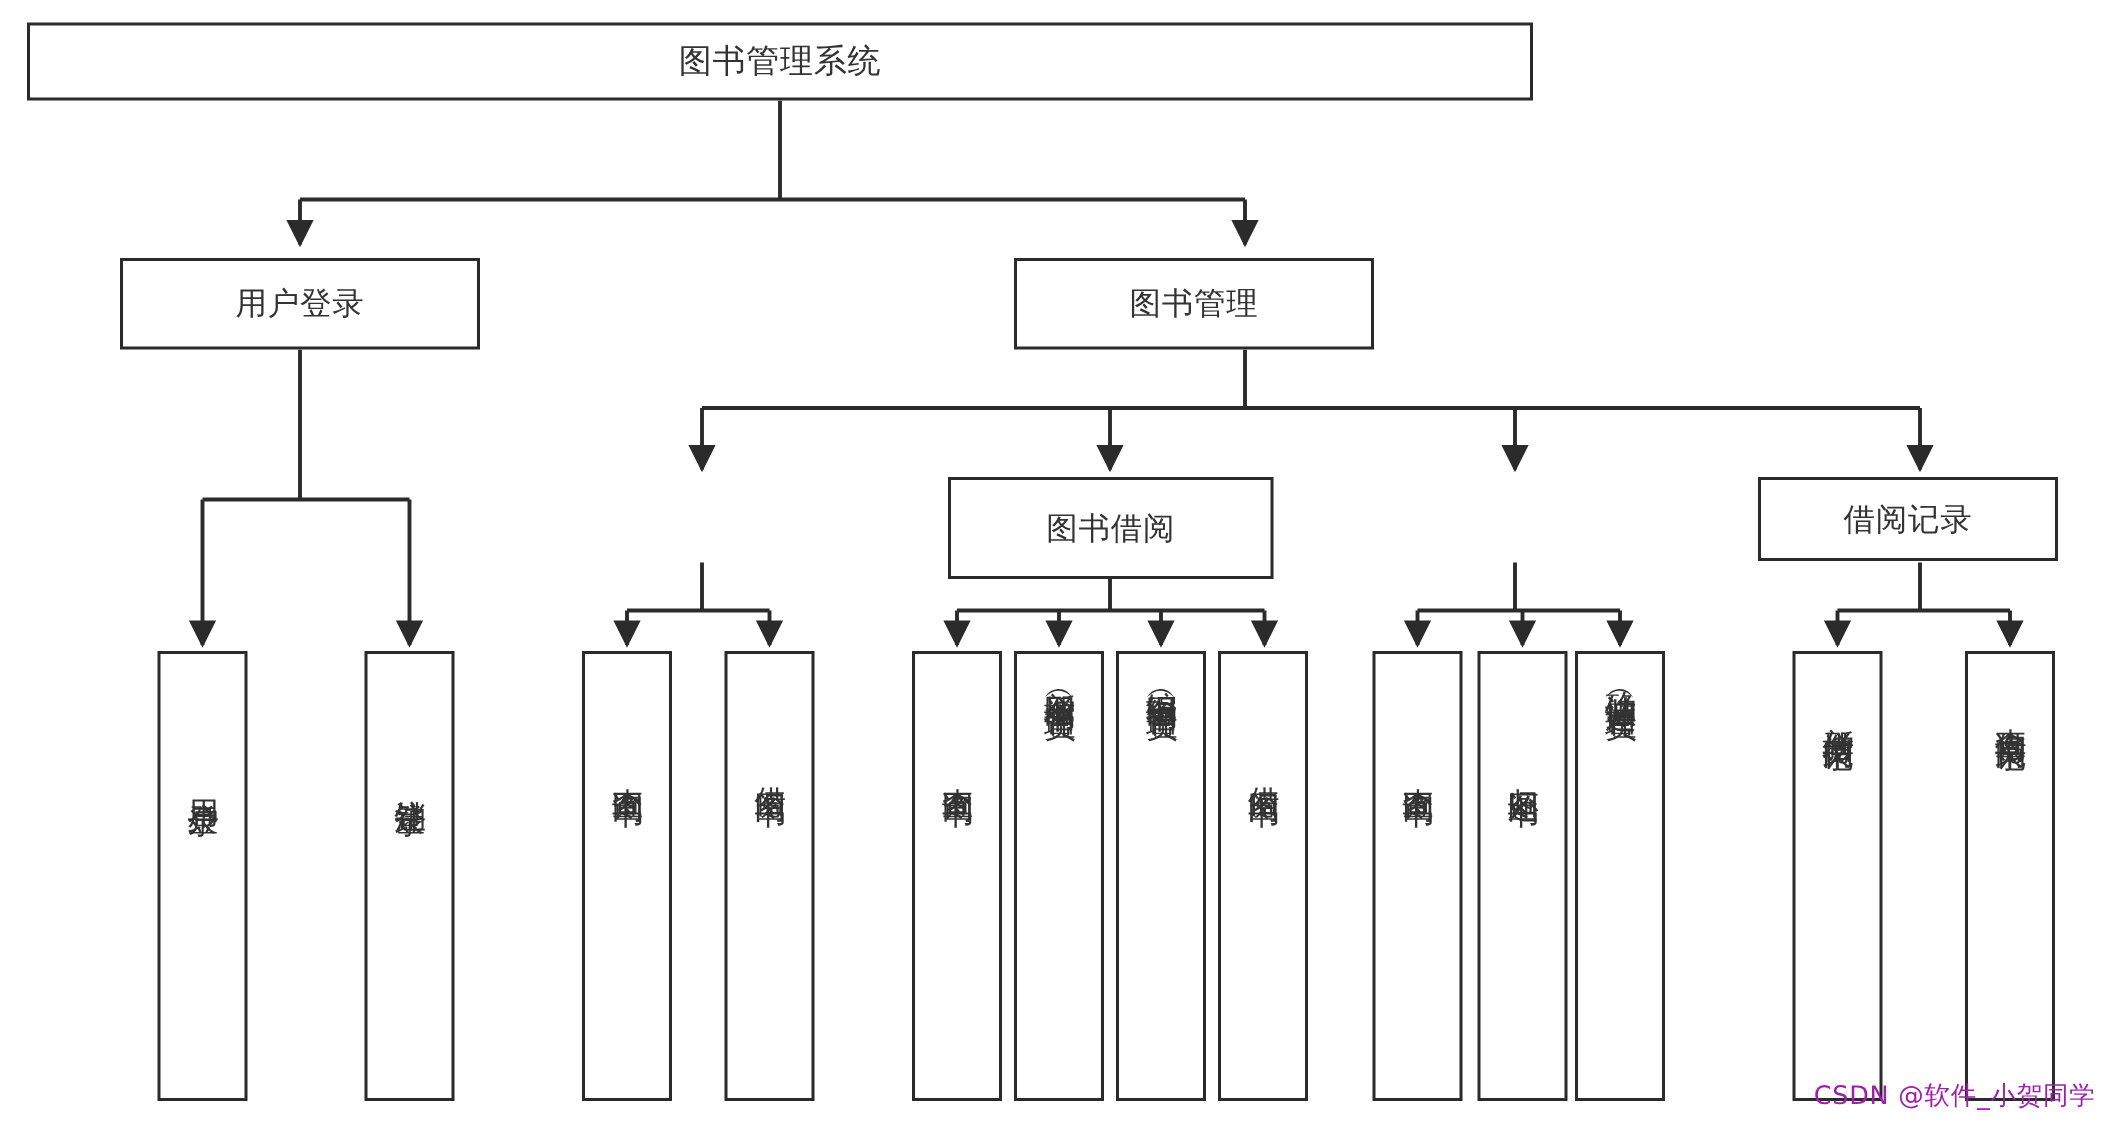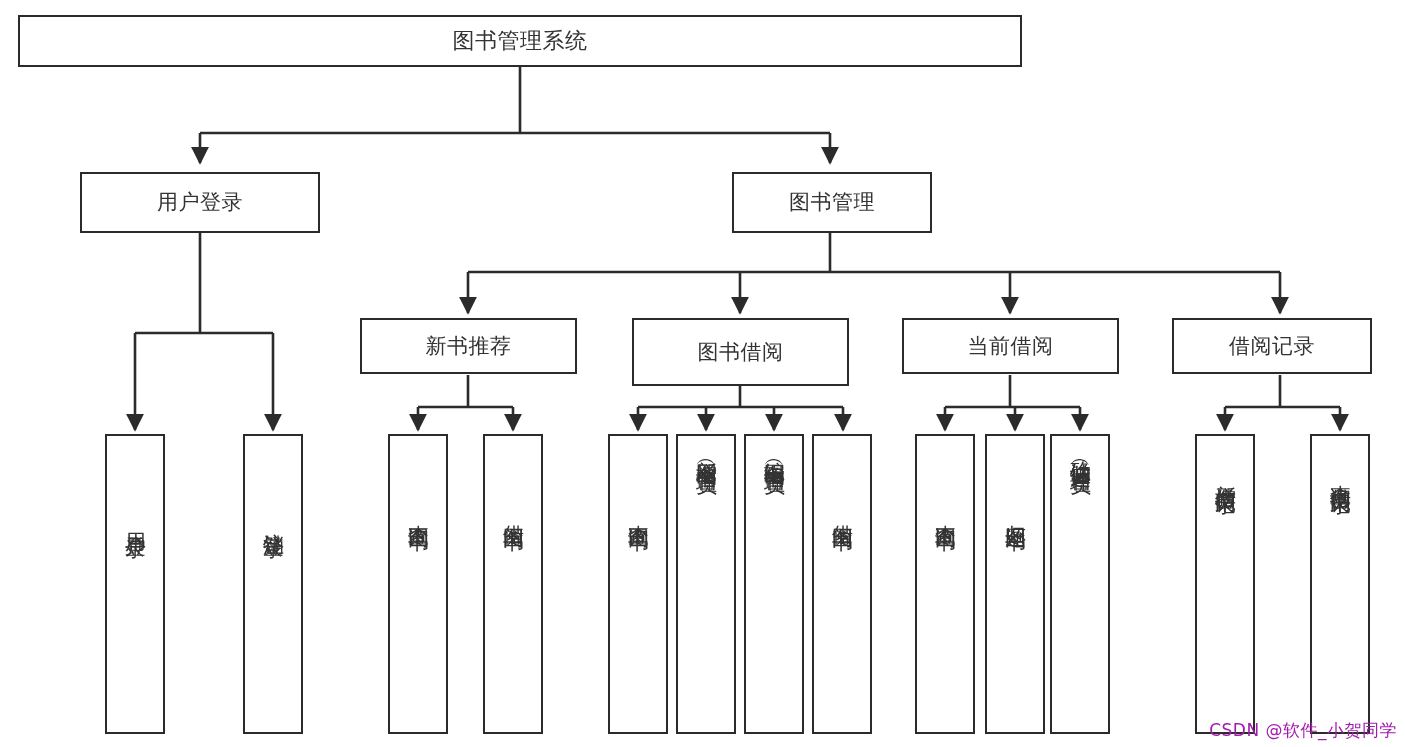--- a/index.html
+++ b/index.html
@@ -132,35 +132,29 @@
   </svg>
 
   <div class="node horiz root" style="left:18px; top:15px; width:1004px; height:52px;">
     <span class="node-label">图书管理系统</span>
   </div>
 
   <div class="node horiz" style="left:80px; top:172px; width:240px; height:61px;">
     <span class="node-label">用户登录</span>
   </div>
 
-  <div class="node horiz" style="left:732px; top:172px; width:200px; height:61px;">
+  <div class="node horiz" style="left:676px; top:172px; width:240px; height:61px;">
     <span class="node-label">图书管理</span>
   </div>
 
-  <div class="node horiz" style="left:360px; top:318px; width:217px; height:56px;">
-    <span class="node-label">新书推荐</span>
-  </div>
 
   <div class="node horiz" style="left:632px; top:318px; width:217px; height:68px;">
     <span class="node-label">图书借阅</span>
   </div>
 
-  <div class="node horiz" style="left:902px; top:318px; width:217px; height:56px;">
-    <span class="node-label">当前借阅</span>
-  </div>
 
   <div class="node horiz" style="left:1172px; top:318px; width:200px; height:56px;">
     <span class="node-label">借阅记录</span>
   </div>
 
   <div class="node vert" style="left:105px; top:434px; width:60px; height:300px; padding-top:80px;">
     <span class="node-label">用户登录</span>
   </div>
 
   <div class="node vert" style="left:243px; top:434px; width:60px; height:300px; padding-top:80px;">

